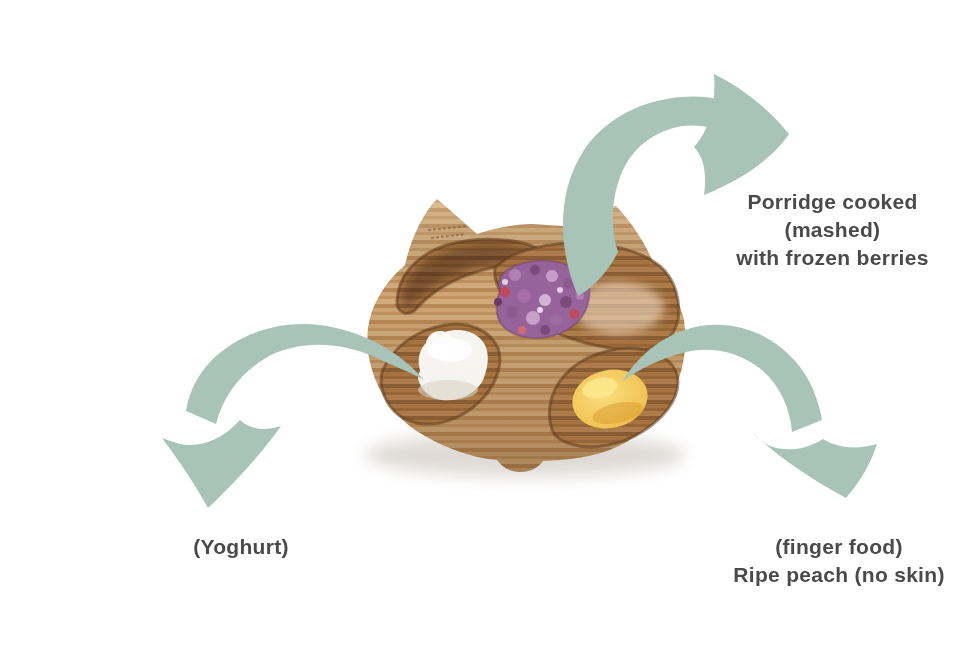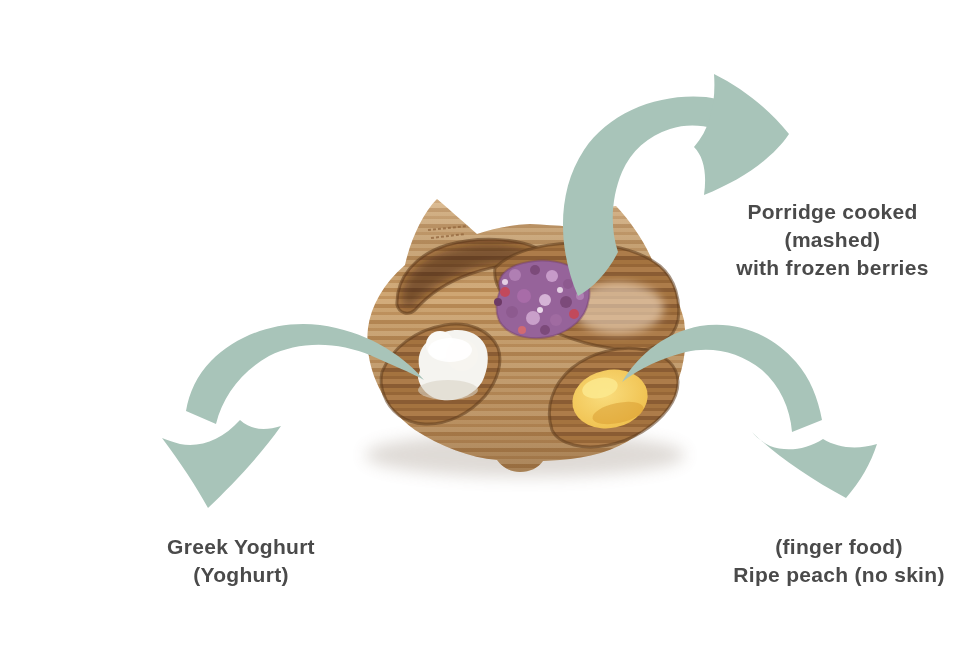--- a/index.html
+++ b/index.html
@@ -26,21 +26,21 @@
   }
   .label {
     position: absolute;
     text-align: center;
     font-weight: bold;
     font-size: 21px;
     line-height: 28px;
     letter-spacing: 0.3px;
     color: var(--label-text);
   }
-  .label-porridge { left: 700px; top: 198px; width: 265px; }
+  .label-porridge { left: 700px; top: 188px; width: 265px; }
   .label-yoghurt  { left: 116px; top: 533px; width: 250px; }
   .label-peach    { left: 700px; top: 533px; width: 278px; }
   .arrow-shape { fill: var(--arrow); }
 </style>
 </head>
 <body>
 
 <div class="stage">
 
   <svg width="980" height="653" viewBox="0 0 980 653">
@@ -283,21 +283,20 @@
     </g>
   </svg>
 
   <div class="label label-porridge">
     <div>Porridge cooked</div>
     <div>(mashed)</div>
     <div>with frozen berries</div>
   </div>
 
   <div class="label label-yoghurt">
-    <div>Greek Yoghurt</div>
     <div>(Yoghurt)</div>
   </div>
 
   <div class="label label-peach">
     <div>(finger food)</div>
     <div>Ripe peach (no skin)</div>
   </div>
 
 </div>
 

